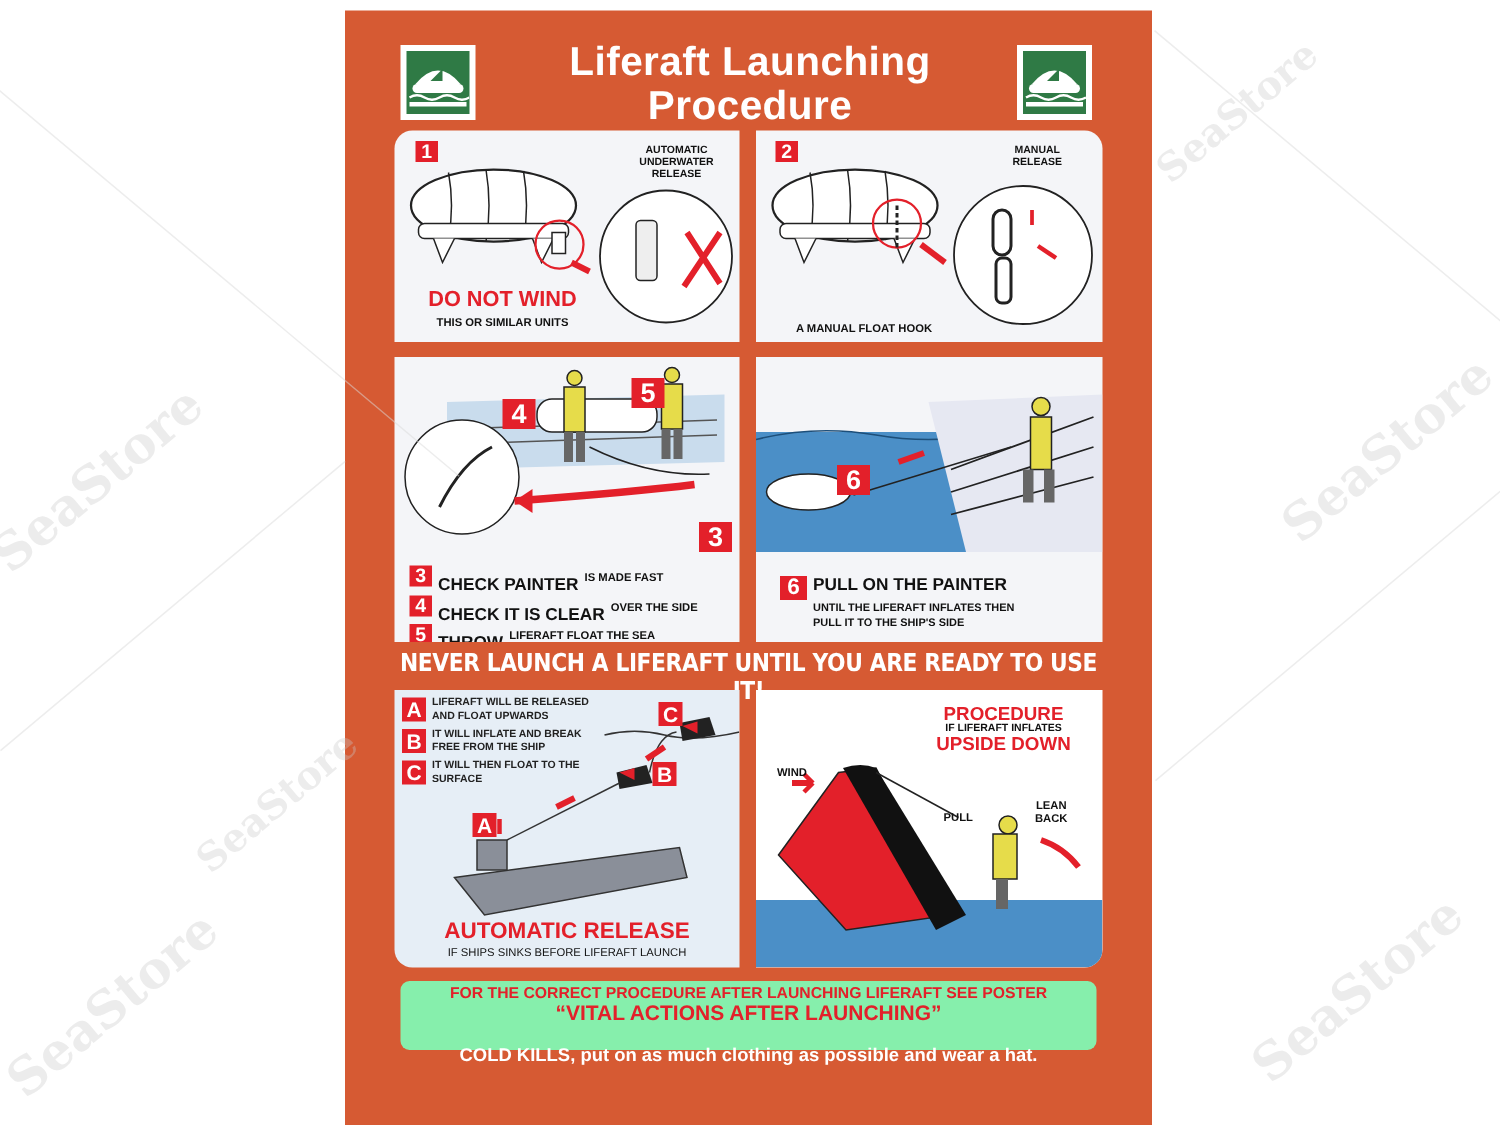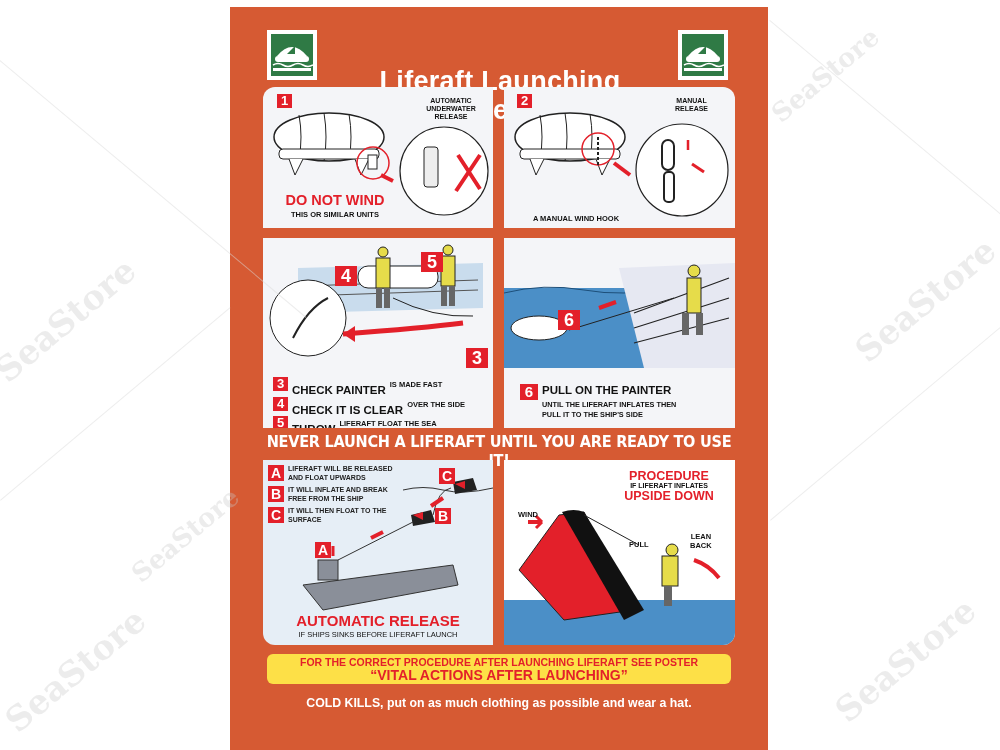--- a/index.html
+++ b/index.html
@@ -12,42 +12,42 @@
   .wm-line { position: absolute; height: 1px; background: rgba(220,220,220,0.5); pointer-events:none; z-index:4; transform-origin: 0 0; }
 
   .poster { position: absolute; left: 230px; top: 7px; width: 538px; height: 743px;
             background: #d65a33; }
 
   .sign { position: absolute; top: 23px; width: 50px; height: 50px; background: #fff; padding: 4px; }
   .sign .inner { width: 100%; height: 100%; background: #2f7a45; position: relative; overflow: hidden; }
   .sign.left { left: 37px; } .sign.right { left: 448px; }
 
   .title { position: absolute; left: 95px; width: 350px; top: 20px; text-align: center;
-           color: #fff; font-weight: bold; font-size: 27px; line-height: 29px; letter-spacing: 0.3px; margin-top: 40px; }
+           color: #fff; font-weight: bold; font-size: 27px; line-height: 29px; letter-spacing: 0.3px; }
 
   .panel { position: absolute; background: #f4f5f8; border-radius: 8px; overflow: hidden; }
   .p1 { left: 33px; top: 80px; width: 230px; height: 141px; border-radius: 12px 0 0 0; }
   .p2 { left: 274px; top: 80px; width: 231px; height: 141px; border-radius: 0 12px 0 0; }
   .p3 { left: 33px; top: 231px; width: 230px; height: 190px; border-radius: 0; }
   .p4 { left: 274px; top: 231px; width: 231px; height: 190px; border-radius: 0; }
   .p5 { left: 33px; top: 453px; width: 230px; height: 185px; border-radius: 0 0 0 12px; background: #e6eef6; }
   .p6 { left: 274px; top: 453px; width: 231px; height: 185px; border-radius: 0 0 12px 0; background: #fff; }
 
   .num { position: absolute; background: #e3202a; color: #fff; font-weight: bold; text-align: center; }
   .num.sm { width: 15px; height: 14px; font-size: 13px; line-height: 14px; }
   .num.md { width: 22px; height: 20px; font-size: 18px; line-height: 20px; }
 
   .red-big { position: absolute; color: #e3202a; font-weight: bold; text-align: center; }
   .blk { position: absolute; color: #111; font-weight: bold; }
 
   .banner { position: absolute; left: 0; width: 538px; top: 425px; text-align: center; color: #fff;
             font-weight: bold; font-size: 16.5px; letter-spacing: -0.3px; transform: scaleX(0.88);
             font-family: "DejaVu Sans", sans-serif; }
 
-  .note { position: absolute; left: 37px; top: 647px; width: 464px; height: 30px; background: #fde047;
+  .note { position: absolute; left: 37px; top: 647px; width: 464px; height: 46px; background: #86efac;
           border-radius: 6px; text-align: center; }
   .note .l1 { color: #e3202a; font-weight: bold; font-size: 10.5px; line-height: 12px; padding-top: 2px; }
   .note .l2 { color: #e3202a; font-weight: bold; font-size: 14px; line-height: 15px; }
 
   .footer { position: absolute; left: 0; width: 538px; top: 688px; text-align: center; color: #fff;
             font-weight: bold; font-size: 12.3px; line-height: 16px; }
 
   .step-row { position: absolute; left: 10px; display: flex; align-items: center; gap: 4px; }
   .step-row .big { font-size: 11.5px; font-weight: bold; color: #111; margin-top: 12px; }
   .step-row .small { font-size: 7.5px; font-weight: bold; color: #111; }
@@ -140,21 +140,21 @@
       <div>MANUAL</div>
       <div>RELEASE</div>
     </div>
     <svg style="position:absolute;left:130px;top:35px;" width="96" height="96" viewBox="0 0 96 96">
       <circle cx="48" cy="48" r="46" fill="#fff" stroke="#222" stroke-width="1.2"></circle>
       <rect x="28" y="18" width="12" height="30" rx="6" fill="none" stroke="#222" stroke-width="2"></rect>
       <rect x="30" y="50" width="10" height="30" rx="4" fill="none" stroke="#222" stroke-width="2"></rect>
       <path d="M54 28 L54 18" stroke="#e3202a" stroke-width="2.5"></path>
       <path d="M58 42 L70 50" stroke="#e3202a" stroke-width="3"></path>
     </svg>
-    <div class="blk" style="left:2px;top:127px;width:140px;text-align:center;font-size:7.5px;">A MANUAL WIND HOOK</div>
+    <div class="blk" style="left:2px;top:127px;width:140px;text-align:center;font-size:7.5px;">A MANUAL FLOAT HOOK</div>
   </div>
 
   <div class="panel p3">
     <svg style="position:absolute;left:0;top:0;" width="230" height="125" viewBox="0 0 230 125">
       <path d="M35 30 L220 25 L220 70 L35 75 Z" fill="#c9dced"></path>
       <path d="M40 48 L215 42 M40 58 L215 52" stroke="#555" stroke-width="1"></path>
       <rect x="95" y="28" width="80" height="22" rx="10" fill="#fff" stroke="#222"></rect>
       <circle cx="120" cy="14" r="5" fill="#e6dc4a" stroke="#222"></circle>
       <rect x="113" y="20" width="14" height="30" fill="#e6dc4a" stroke="#222"></rect>
       <rect x="113" y="50" width="6" height="20" fill="#666"></rect>

